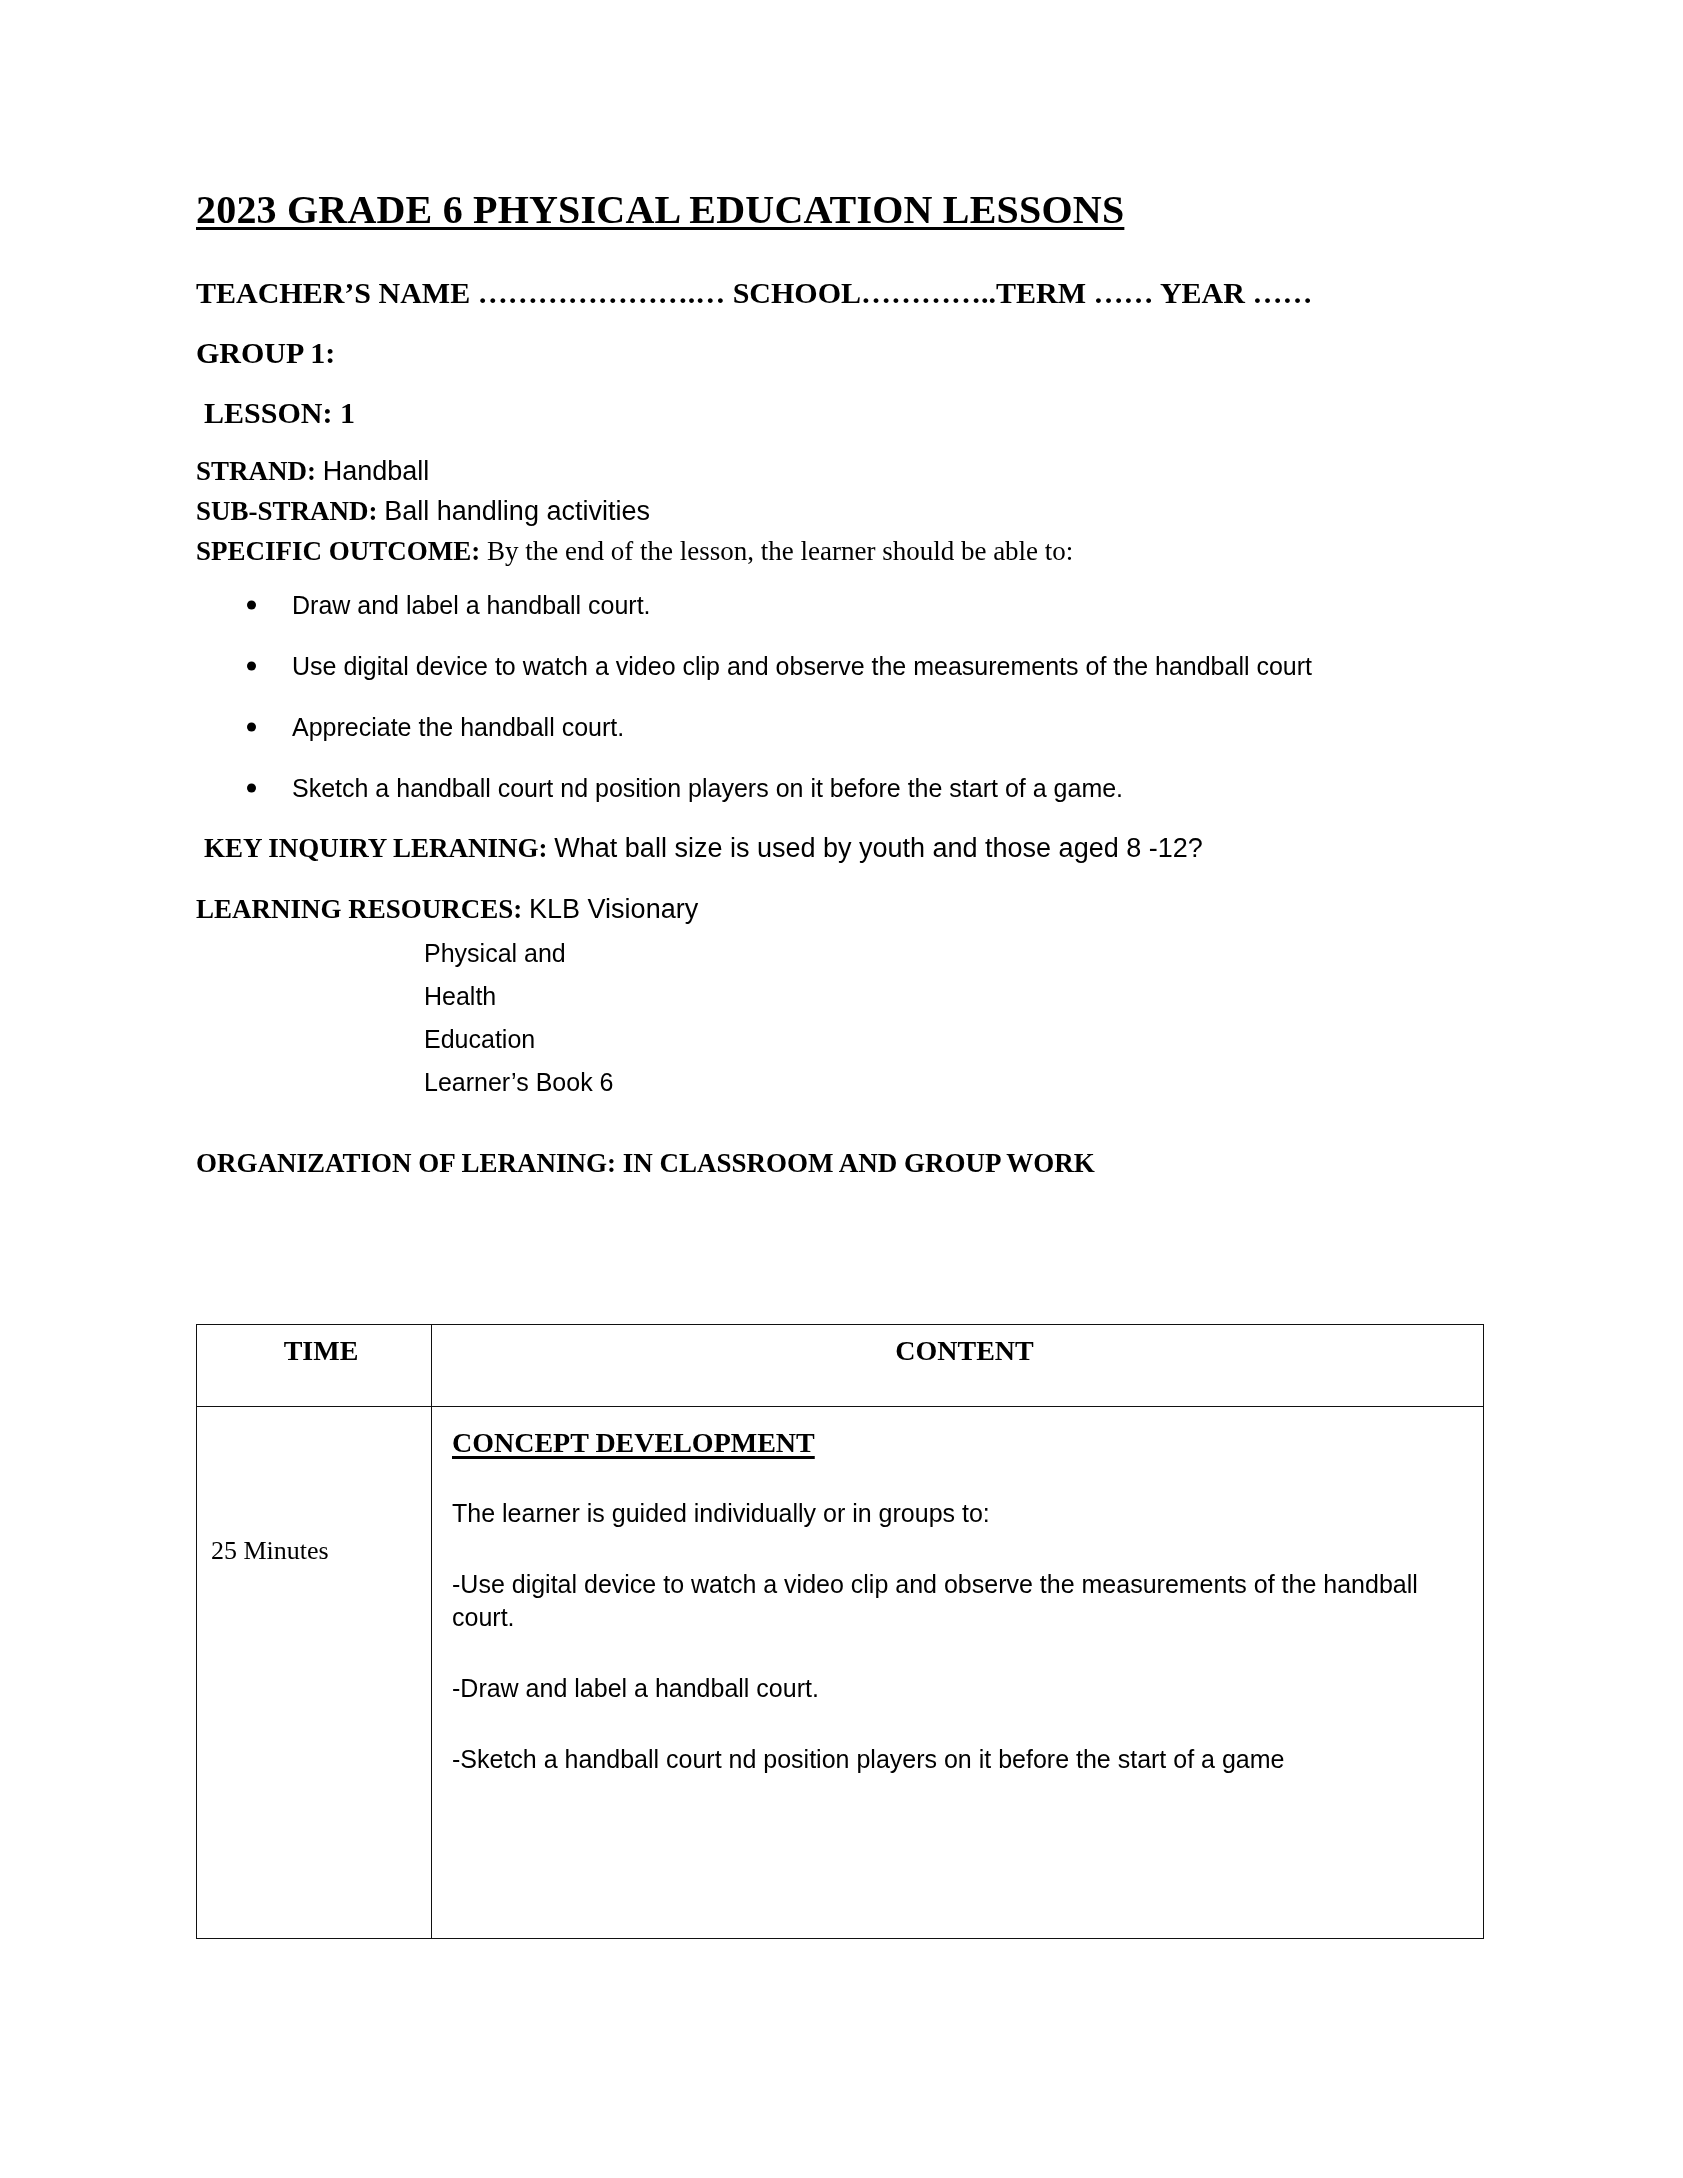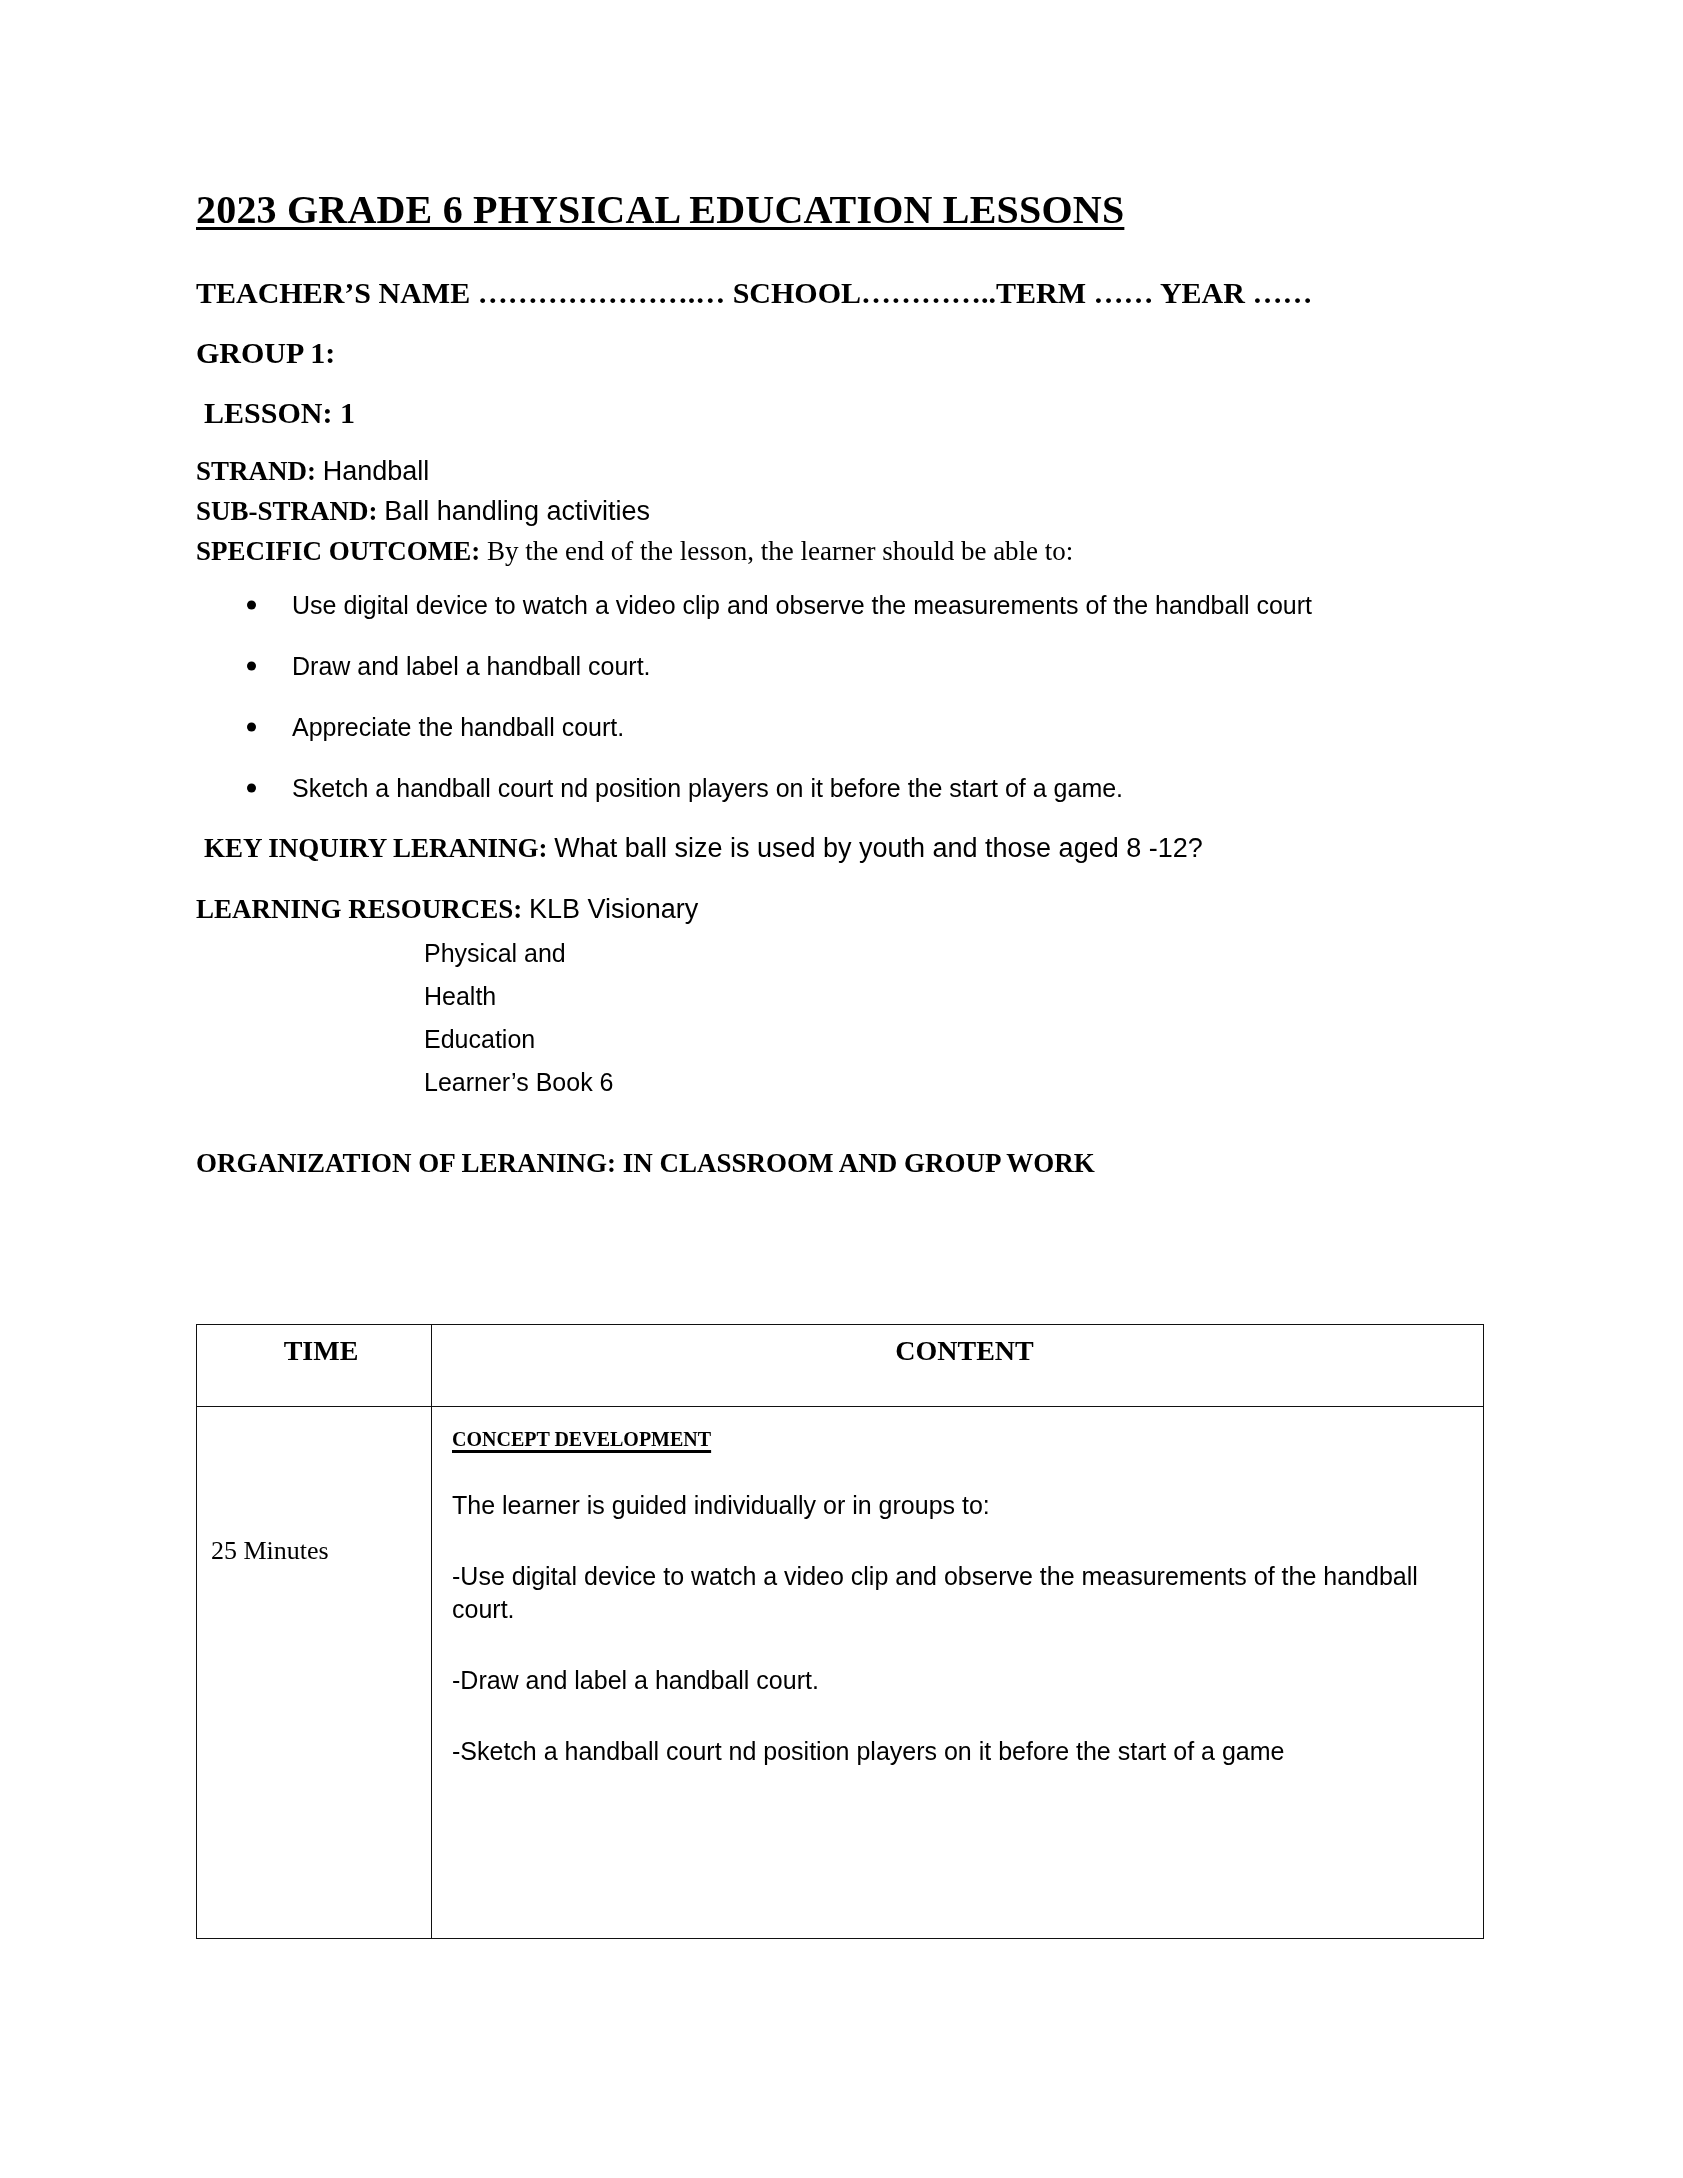--- a/index.html
+++ b/index.html
@@ -163,21 +163,21 @@
     font-size: 26px;
     padding: 129px 0 0 14px !important;
   }
   .td-body {
     padding: 22px 24px 24px 20px !important;
     height: 485px;
   }
   .cd-title {
     font-family: "Liberation Serif", "DejaVu Serif", serif;
     font-weight: bold;
-    font-size: 20px;
+    font-size: 28px;
     line-height: 1.0;
     text-decoration: underline;
     text-underline-offset: 4px;
     text-decoration-thickness: 3px;
     display: inline-block;
     margin: 0 0 40px 0;
     text-align: right;
   }
   .cd-p {
     font-family: "Liberation Sans", "DejaVu Sans", sans-serif;
@@ -213,22 +213,22 @@
       <span class="lbl">SUB-STRAND:</span>
       <span class="val-sans">Ball handling activities</span>
     </div>
 
     <div class="outcome-line">
       <span class="lbl">SPECIFIC OUTCOME:</span>
       <span class="val-serif">By the end of the lesson, the learner should be able to:</span>
     </div>
 
     <ul class="outcomes">
+      <li><span class="bullet"></span><span>Draw and label a handball court.</span></li>
       <li><span class="bullet"></span><span>Use digital device to watch a video clip and observe the measurements of the handball court</span></li>
-      <li><span class="bullet"></span><span>Draw and label a handball court.</span></li>
       <li><span class="bullet"></span><span>Appreciate the handball court.</span></li>
       <li><span class="bullet"></span><span>Sketch a handball court nd position players on it before the start of a game.</span></li>
     </ul>
 
     <div class="kiq-line">
       <span class="lbl">KEY INQUIRY LERANING:</span>
       <span class="val-sans">What ball size is used by youth and those aged 8 -12?</span>
     </div>
 
     <div class="lr-line">

